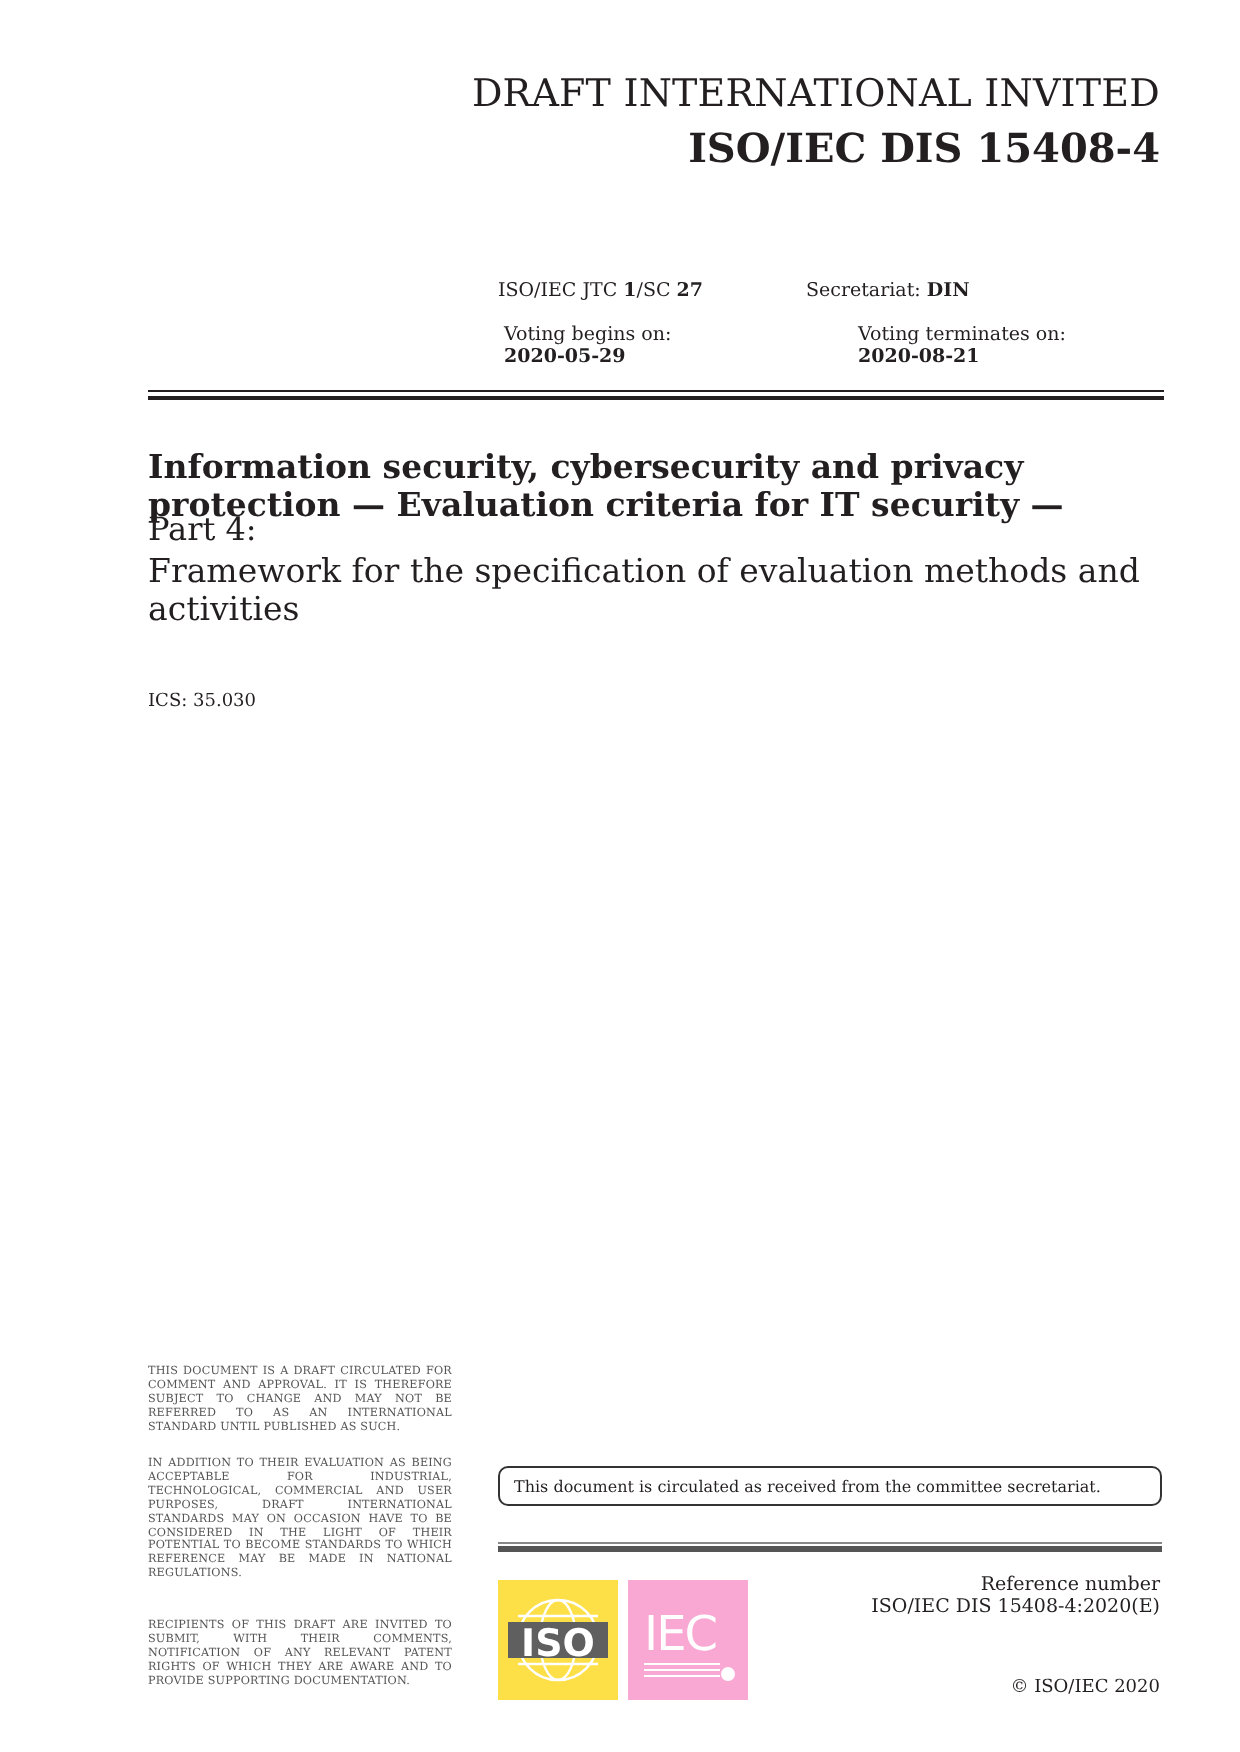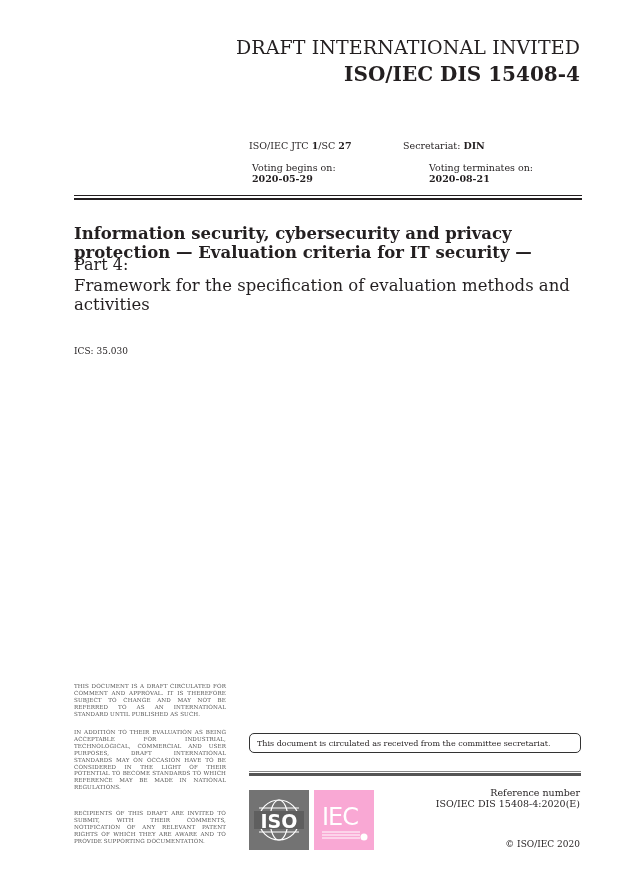--- a/index.html
+++ b/index.html
@@ -14,21 +14,21 @@
   .rule-double .thin { height:1px; background:#231f20; }
   .rule-double .thick { height:2px; background:#231f20; margin-top:2px; }
   .title { left:74px; top:208px; width:510px; font-size:16.5px; font-weight:bold; line-height:19px;margin-top:16px; }
   .part { left:74px; top:255px; font-size:16px; line-height:19px; }
   .subtitle { left:74px; top:276px; width:510px; font-size:16.5px; font-weight:normal; line-height:19px; }
   .ics { left:74px; top:346px; font-size:9px; }
   .notice { left:74px; width:152px; font-size:5.6px; line-height:6.9px; text-align:justify; color:#555; letter-spacing:0.1px; }
   .circbox { left:249px; top:733px; width:327px; height:20px; border:1px solid #333; border-radius:5px; font-size:8px; line-height:20px; padding-left:7px; box-sizing:border-box; width:332px; }
   .rule-bottom { left:249px; width:332px; }
   .logo { width:60px; height:60px; top:790px; }
-  .iso-logo { left:249px; background:#737373; }
+  .iso-logo { left:249px; background:#fde047; }
   .iec-logo { left:314px; background:#f9a8d4; }
   .ref { right:40px; top:787px; font-size:9.5px; line-height:11px; text-align:right; white-space:nowrap; }
   .copy { right:40px; top:839px; font-size:9px; white-space:nowrap; }
 </style>
 </head>
 <body>
 
 <div class="abs hdr1">DRAFT INTERNATIONAL INVITED</div>
 <div class="abs hdr2">ISO/IEC DIS 15408-4</div>
 

